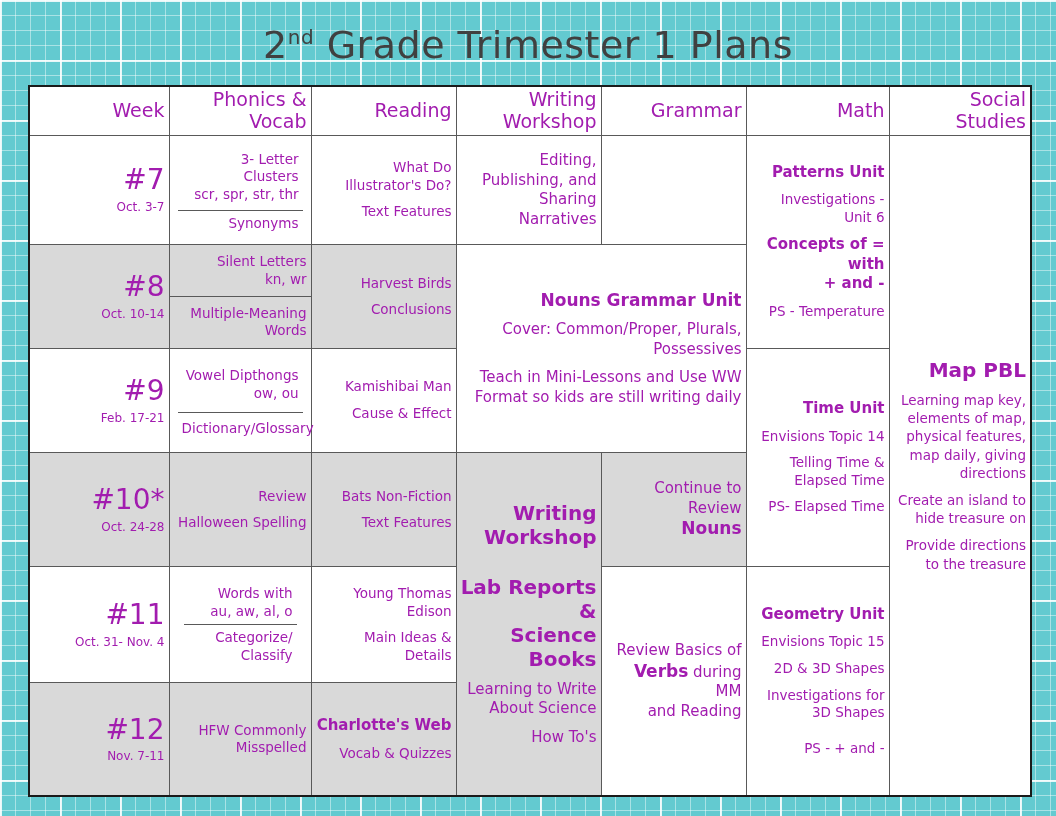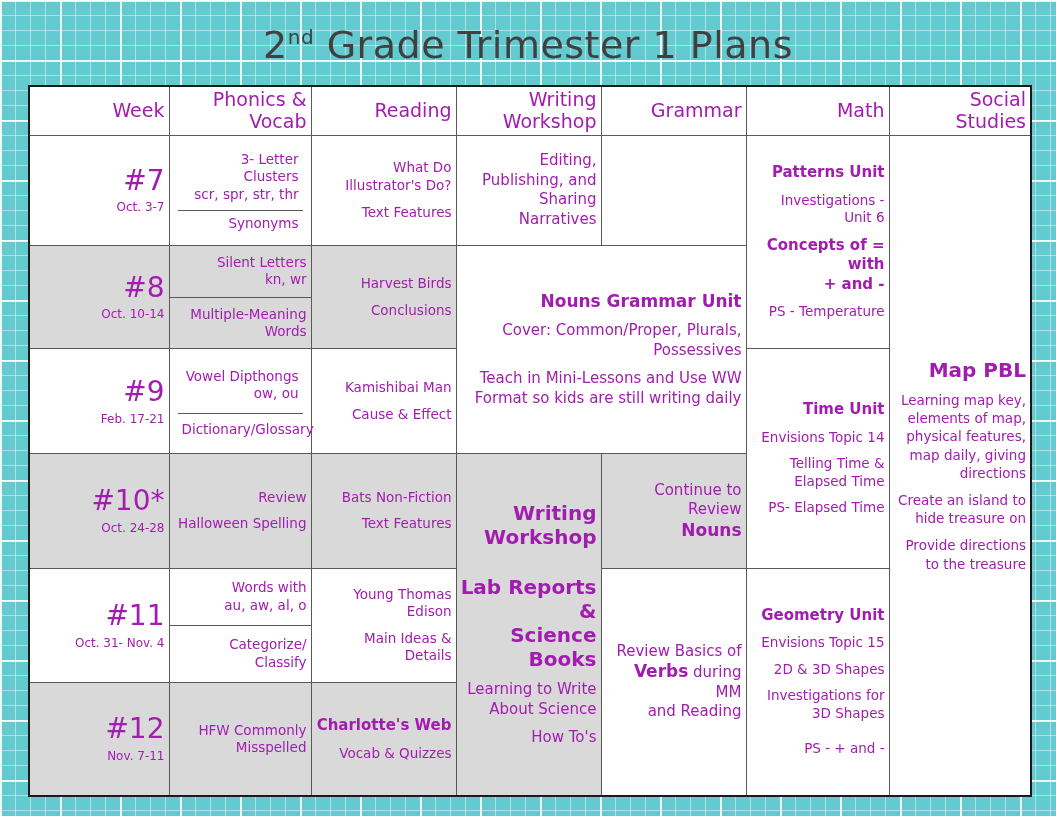--- a/index.html
+++ b/index.html
@@ -284,21 +284,21 @@
         <div class="cell-lg">Continue to Review</div>
         <div class="hdr-mid">Nouns</div>
       </td>
     </tr>
 
     <tr style="height:106px">
       <td>
         <span class="wk-num">#11</span>
         <span class="wk-date">Oct. 31- Nov. 4</span>
       </td>
-      <td style="padding:0">
+      <td style="padding:14px">
         <table class="inner">
             <tbody>
               <tr>
                 <td class="cell pad-c">
           <span>Words with</span><br>
           <span>au, aw, al, o</span>
         </td>
               </tr>
               <tr>
                 <td class="cell pad-c">

